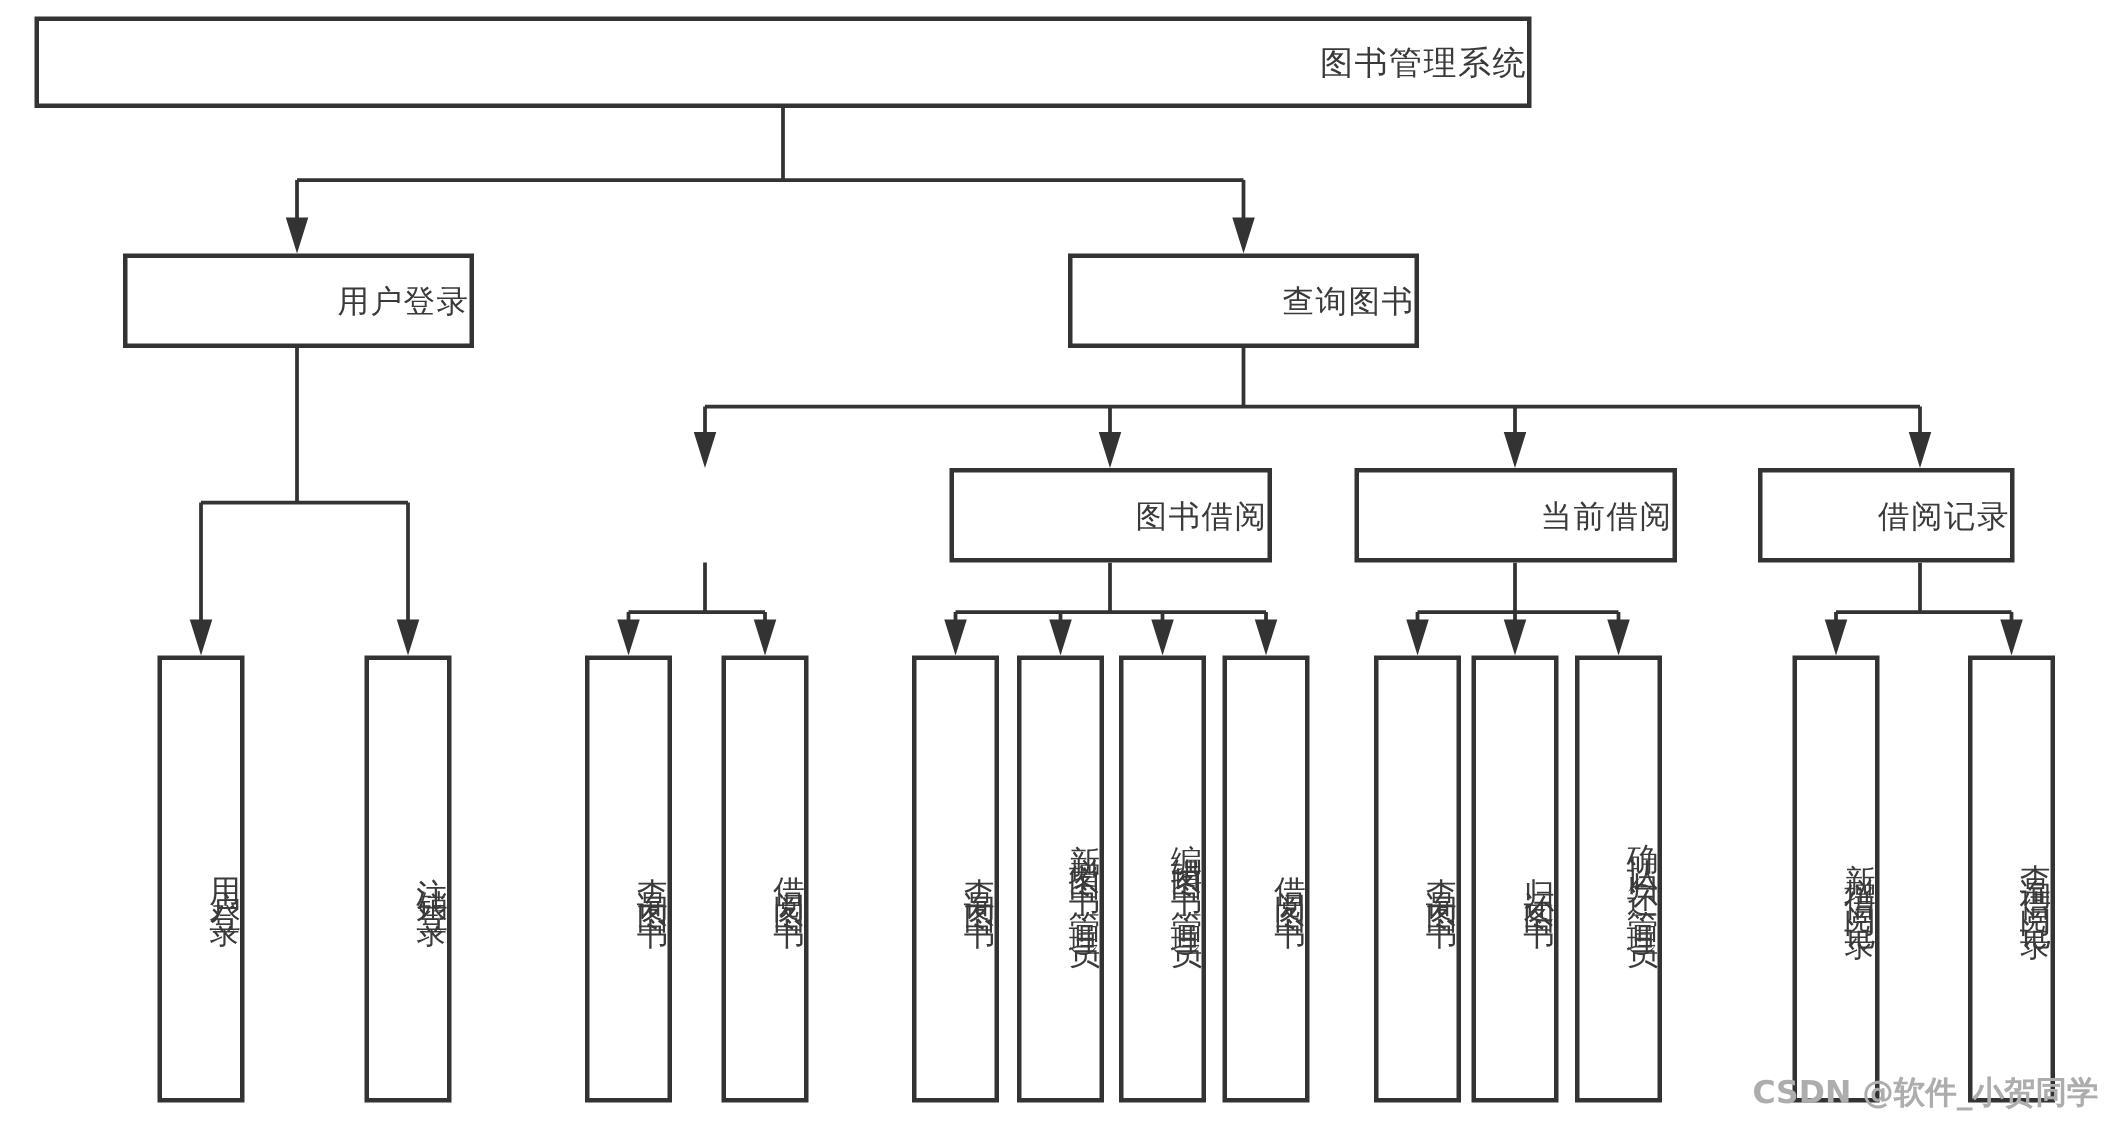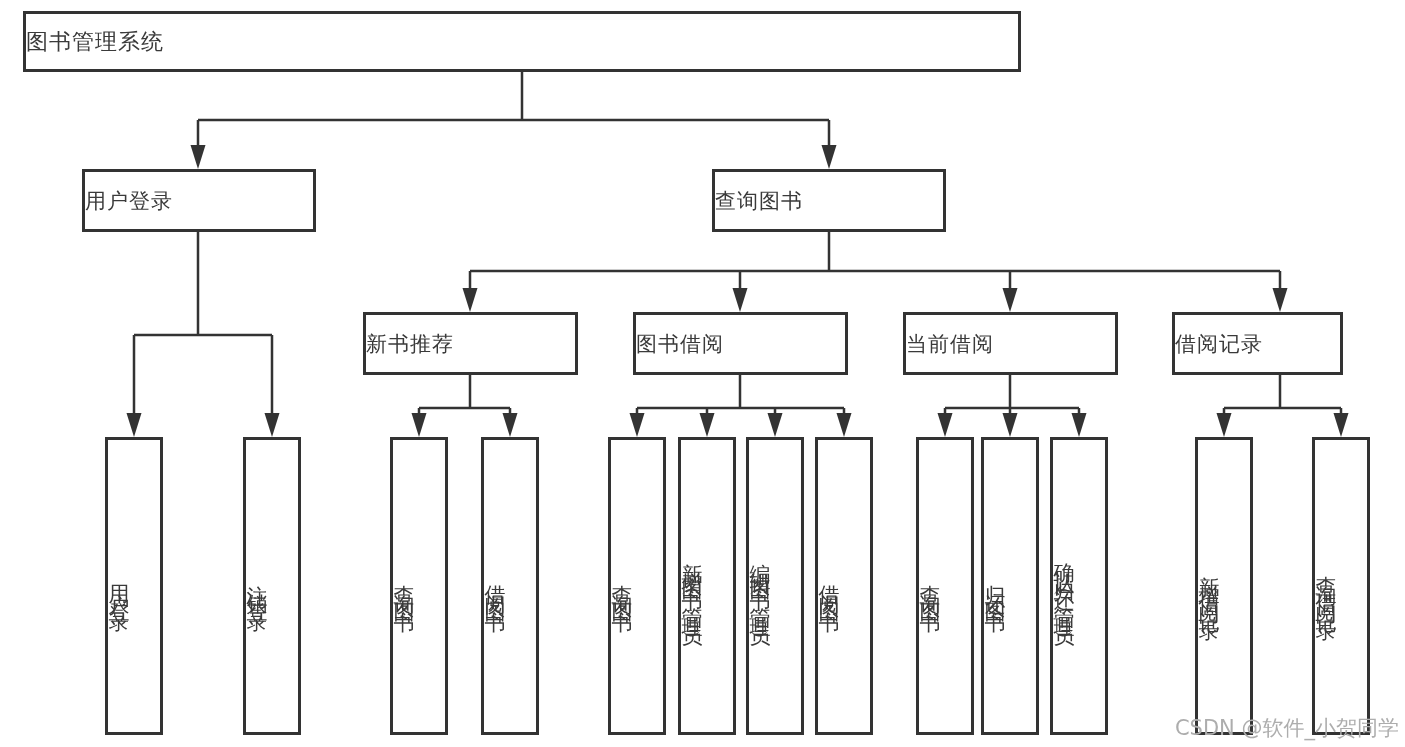--- a/index.html
+++ b/index.html
@@ -3,33 +3,33 @@
 <meta charset="utf-8">
 <style>
   html,body { margin:0; padding:0; background:#ffffff; }
   .canvas {
     position:relative; width:1405px; height:747px; background:#ffffff;
     font-family:"DejaVu Sans","Liberation Sans",sans-serif; overflow:hidden;
   }
   .wires { position:absolute; left:0; top:0; width:1405px; height:747px; }
   .box {
     position:absolute; box-sizing:border-box; background:#ffffff;
-    border:3px solid #333333; display:flex; align-items:center; justify-content:flex-start;
+    border:3px solid #333333; display:flex; align-items:center; justify-content:flex-end;
     color:#3a3a3a;
   }
   .root  { font-size:22px; letter-spacing:1px; }
   .lvl   { font-size:21px; letter-spacing:1px; }
   .leaf  { top:437px; width:58px; height:298px; font-size:21px; }
   .vtext {
     writing-mode:vertical-lr; text-orientation:mixed;
     letter-spacing:9px; line-height:1;
   }
   .watermark {
     position:absolute; top:714px; right:6px; z-index:5;
-    color:#adadad; font-size:21px; white-space:nowrap;
+    color:#adadad; font-size:21px; white-space:nowrap;font-weight:bold;
   }
 </style>
 </head>
 <body>
 
 <div class="canvas">
 
   <svg class="wires" viewBox="0 0 1405 747">
     <path d="M522 72 V120 M198 120 H829 M198 120 V148 M829 120 V148
          M198 232 V336 M134 335 H272 M134 335 V416 M272 335 V416
@@ -63,23 +63,20 @@
     <span>图书管理系统</span>
   </div>
 
   <div class="box lvl" style="left:82px;top:169px;width:234px;height:63px">
     <span>用户登录</span>
   </div>
   <div class="box lvl" style="left:712px;top:169px;width:234px;height:63px">
     <span>查询图书</span>
   </div>
 
-  <div class="box lvl" style="left:363px;top:312px;width:215px;height:63px">
-    <span>新书推荐</span>
-  </div>
   <div class="box lvl" style="left:633px;top:312px;width:215px;height:63px">
     <span>图书借阅</span>
   </div>
   <div class="box lvl" style="left:903px;top:312px;width:215px;height:63px">
     <span>当前借阅</span>
   </div>
   <div class="box lvl" style="left:1172px;top:312px;width:171px;height:63px">
     <span>借阅记录</span>
   </div>
 

